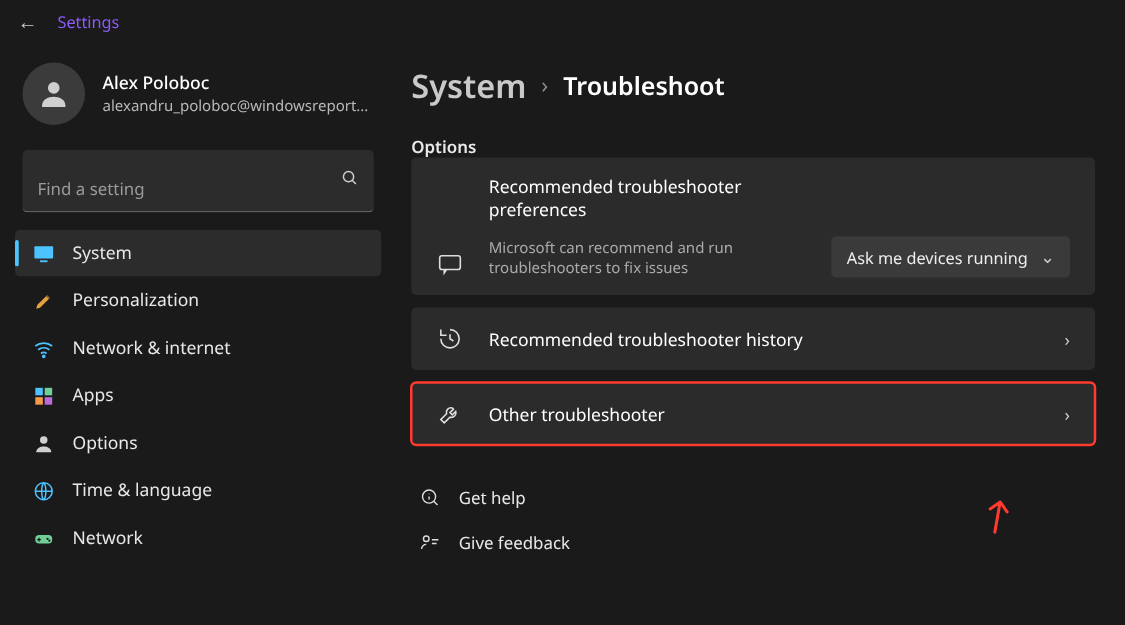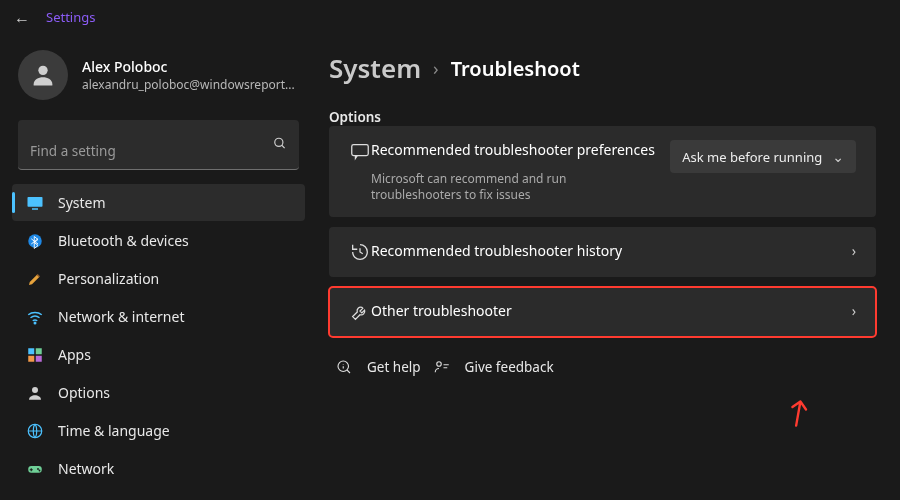--- a/index.html
+++ b/index.html
@@ -24,31 +24,31 @@
   .nav-item.active { background: #2c2c2c; }
   .nav-item.active::before { content: ""; position: absolute; left: 0; top: 8px; bottom: 8px; width: 3px; background: #4cc2ff; border-radius: 2px; }
   .nav-icon { width: 18px; height: 18px; display: inline-flex; align-items:center; justify-content:center; }
   .nav-icon svg { width: 18px; height: 18px; }
   .main { flex: 1; padding: 20px 24px 0 14px; }
   .breadcrumb { display: flex; align-items: center; gap: 12px; margin-bottom: 22px; }
   .bc-parent { font-size: 26px; font-weight: 600; color: #c9c9c9; cursor:pointer; }
   .bc-sep { font-size: 18px; color: #8a8a8a; }
   .bc-current { font-size: 20px; font-weight: 600; color: #fff; }
   .section-label { font-size: 13.5px; font-weight: 600; color: #e8e8e8; }
-  .card { background: #2b2b2b; border-radius: 4px; padding: 14px 20px; display: flex; align-items: flex-start; margin-bottom: 10px; cursor:pointer; position:relative; }
+  .card { background: #2b2b2b; border-radius: 4px; padding: 14px 20px; display: flex; align-items: flex-end; gap: 20px; margin-bottom: 10px; cursor:pointer; position:relative; }
   .card-icon { width: 22px; height: 22px; display:flex; align-items:center; justify-content:center; color:#ddd; }
   .card-icon svg { width: 22px; height: 22px; stroke: #ddd; fill: none; stroke-width: 1.4; }
   .card-text { flex: 1; }
   .card-title { font-size: 14px; color: #fff; }
   .card-sub { font-size: 12px; color: #aaaaaa; line-height: 1.35; margin-top: 12px; max-width: 260px; }
   .card-right { display:flex; align-items:center; gap:10px; }
   .dropdown { background: #3a3a3a; border-radius: 4px; padding: 7px 12px; font-size: 13px; color: #eee; display:flex; align-items:center; gap: 10px; cursor:pointer; }
   .chev { color:#ccc; font-size:14px; }
   .highlighted { outline: 2px solid #ff3b30; outline-offset: -1px; }
-  .links { margin-top: 17px; display:flex; flex-direction:row; }
+  .links { margin-top: 29px; display:flex; flex-direction:column; gap: 10px; }
   .link-row { display:flex; align-items:center; gap: 14px; padding: 4px 6px; font-size: 13.5px; color:#e8e8e8; cursor:pointer; }
   .link-row svg { width:18px; height:18px; stroke:#ddd; fill:none; stroke-width:1.5; }
   .pointer-arrow { position: absolute; left: 472px; top: 370px; color:#ff3b30; font-size:22px; transform: rotate(-35deg); pointer-events:none; }
   .main-wrap { position:relative; }
 </style>
 </head>
 <body>
 <div class="root">
 
   <div class="topbar">
@@ -88,30 +88,20 @@
               <svg viewBox="0 0 24 24">
                 <rect x="2" y="4" width="20" height="13" rx="1" fill="#4cc2ff"></rect>
                 <rect x="8" y="19" width="8" height="2" fill="#4cc2ff"></rect>
               </svg>
             </span>
           <span>System</span>
         </div>
         <div class="nav-item">
           <span class="nav-icon">
               <svg viewBox="0 0 24 24">
-                <circle cx="12" cy="12" r="9" fill="#1e88e5"></circle>
-                <path d="M11 6l5 4-5 4 5 4-5 4V6z" stroke="#fff" stroke-width="1.2" fill="none"></path>
-                <path d="M7 9l9 7M7 16l9-7" stroke="#fff" stroke-width="1.2"></path>
-              </svg>
-            </span>
-          <span>Bluetooth &amp; devices</span>
-        </div>
-        <div class="nav-item">
-          <span class="nav-icon">
-              <svg viewBox="0 0 24 24">
                 <path d="M4 20l4-1 10-10-3-3L5 16z" fill="#e6a23c"></path>
                 <path d="M15 6l3 3" stroke="#8b5a2b" stroke-width="2"></path>
               </svg>
             </span>
           <span>Personalization</span>
         </div>
         <div class="nav-item">
           <span class="nav-icon">
               <svg viewBox="0 0 24 24" fill="none" stroke="#4cc2ff" stroke-width="2">
                 <path d="M3 9a15 15 0 0118 0"></path>
@@ -180,21 +170,21 @@
               <rect x="3" y="5" width="18" height="12" rx="2"></rect>
               <path d="M9 17l-2 3v-3"></path>
             </svg>
         </span>
         <div class="card-text">
           <div class="card-title">Recommended troubleshooter preferences</div>
           <div class="card-sub">Microsoft can recommend and run troubleshooters to fix issues</div>
         </div>
         <div class="card-right">
           <div class="dropdown">
-            <span>Ask me before running</span>
+            <span>Ask me devices running</span>
             <span class="chev">⌄</span>
           </div>
         </div>
       </div>
 
       <div class="card">
         <span class="card-icon">
           <svg viewBox="0 0 24 24">
               <path d="M4 12a8 8 0 108-8"></path>
               <path d="M4 4v5h5"></path>

